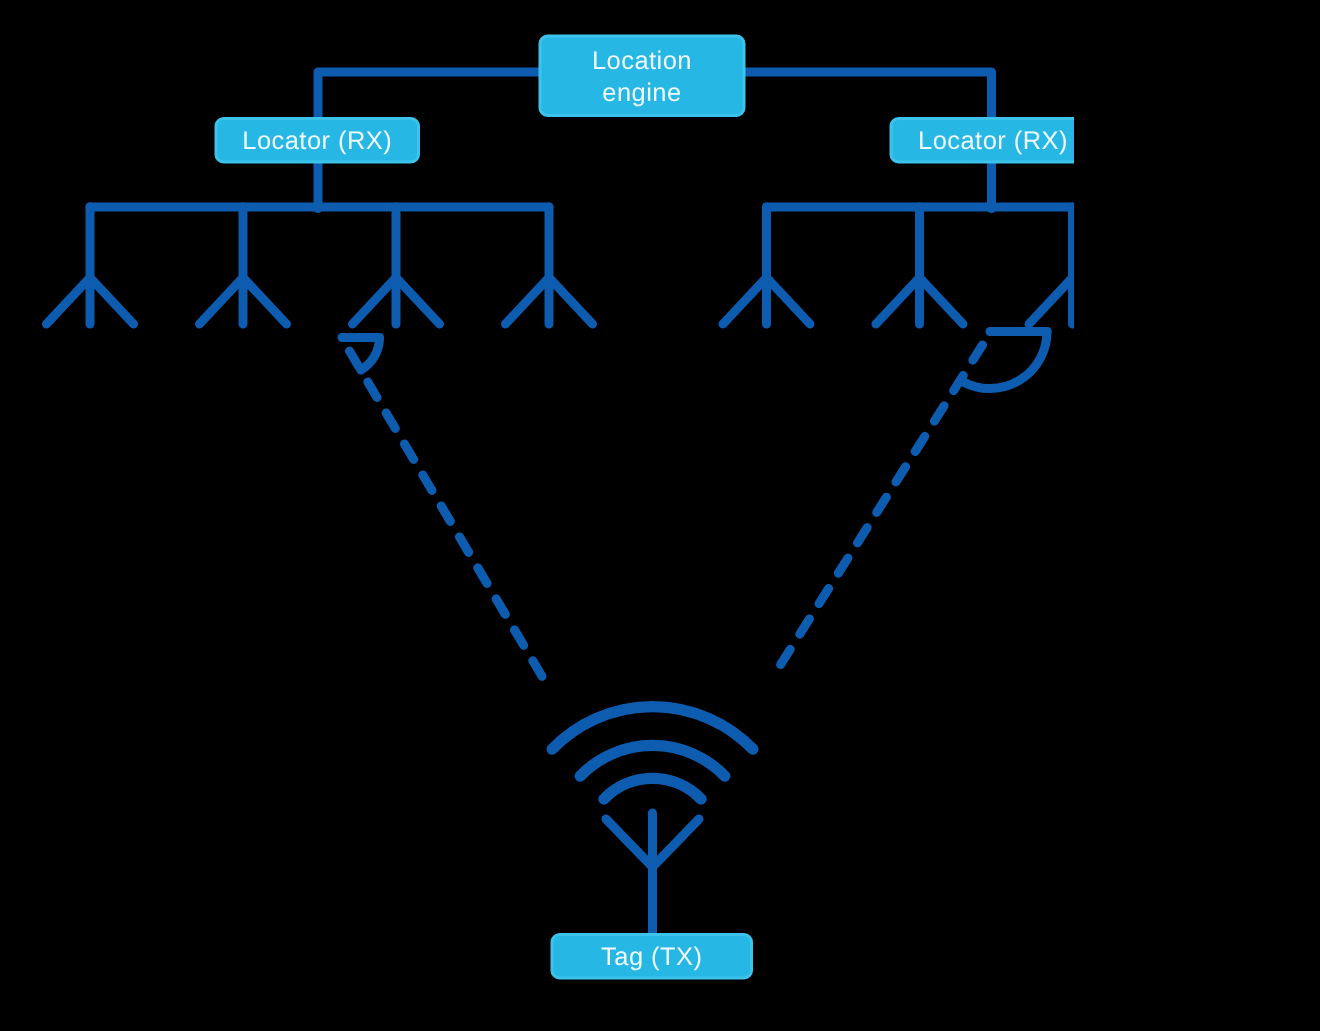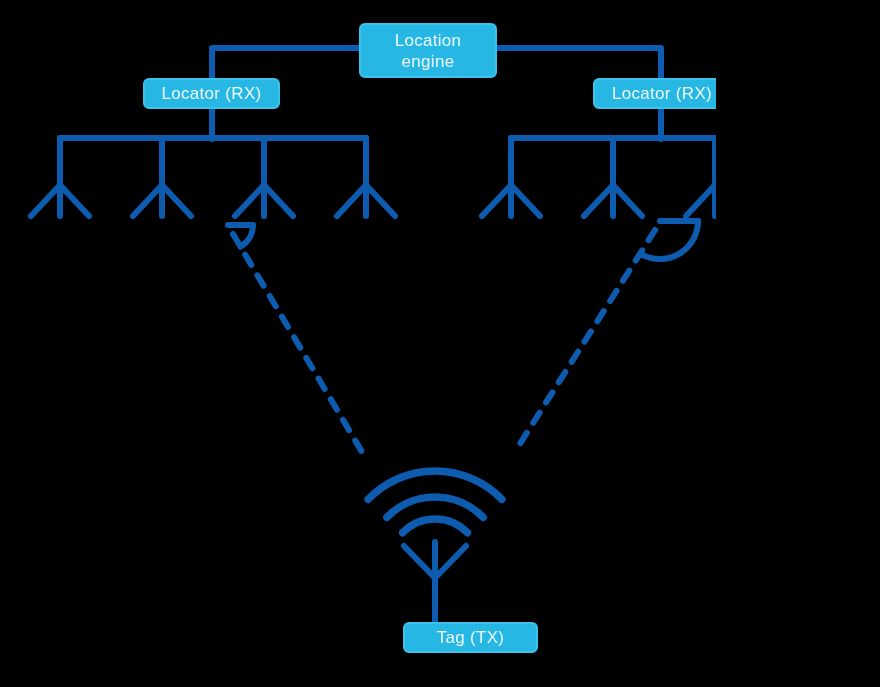--- a/index.html
+++ b/index.html
@@ -43,21 +43,21 @@
     align-items: center;
     justify-content: center;
     font-size: 17px;
     letter-spacing: 0.3px;
     line-height: 21px;
     text-align: center;
   }
   .node.engine  { left: 359px; top: 23px;  width: 138px; height: 55px; }
   .node.loc-l   { left: 143px; top: 78px;  width: 137px; height: 31px; }
   .node.loc-r   { left: 593px; top: 78px;  width: 138px; height: 31px; }
-  .node.tag     { left: 367px; top: 622px; width: 135px; height: 31px; margin-left: 36px; }
+  .node.tag     { left: 367px; top: 622px; width: 135px; height: 31px; }
 </style>
 </head>
 <body>
 
 <div class="stage">
 
   <svg width="880" height="687" viewBox="0 0 880 687">
     <defs>
       <path id="antenna-shape" d="M0 -47 L0 0 M-29 31 L0 0 L29 31 M0 0 L0 31"></path>
     </defs>

